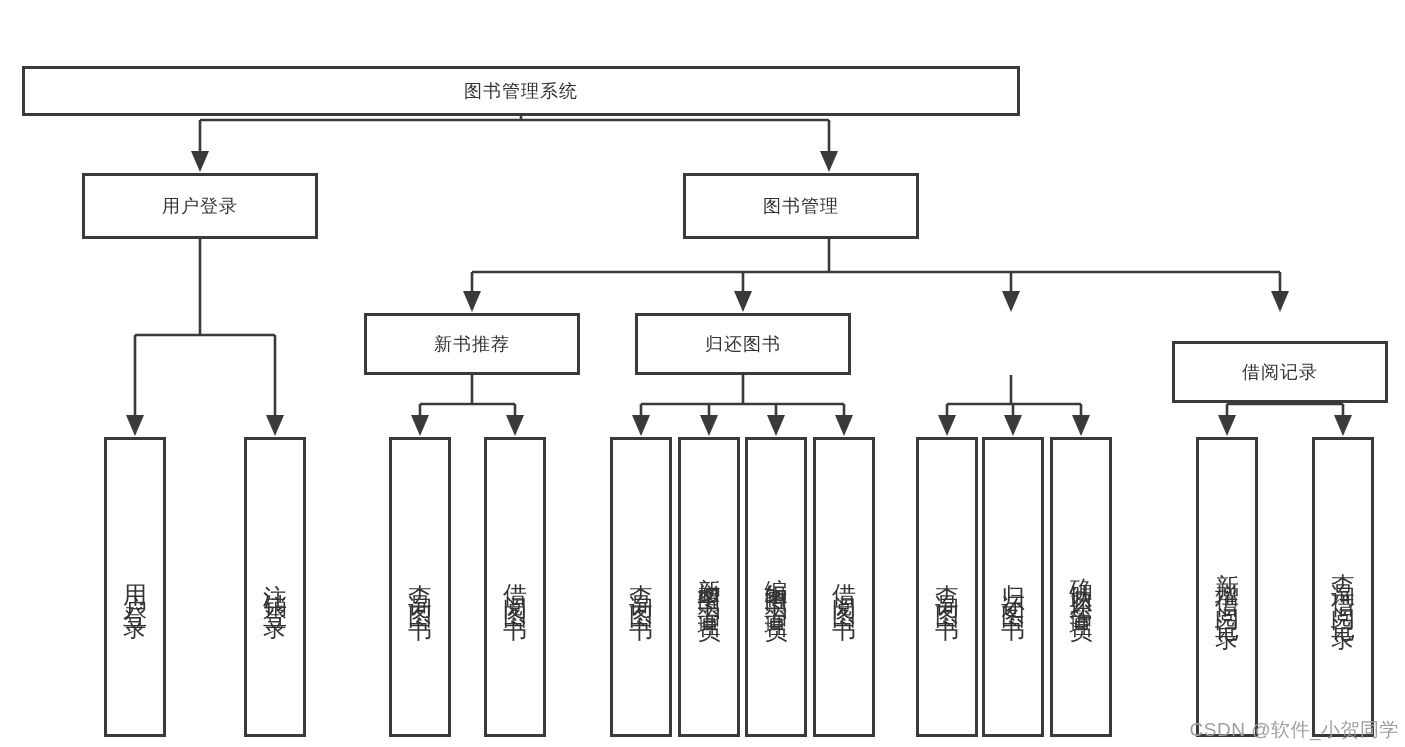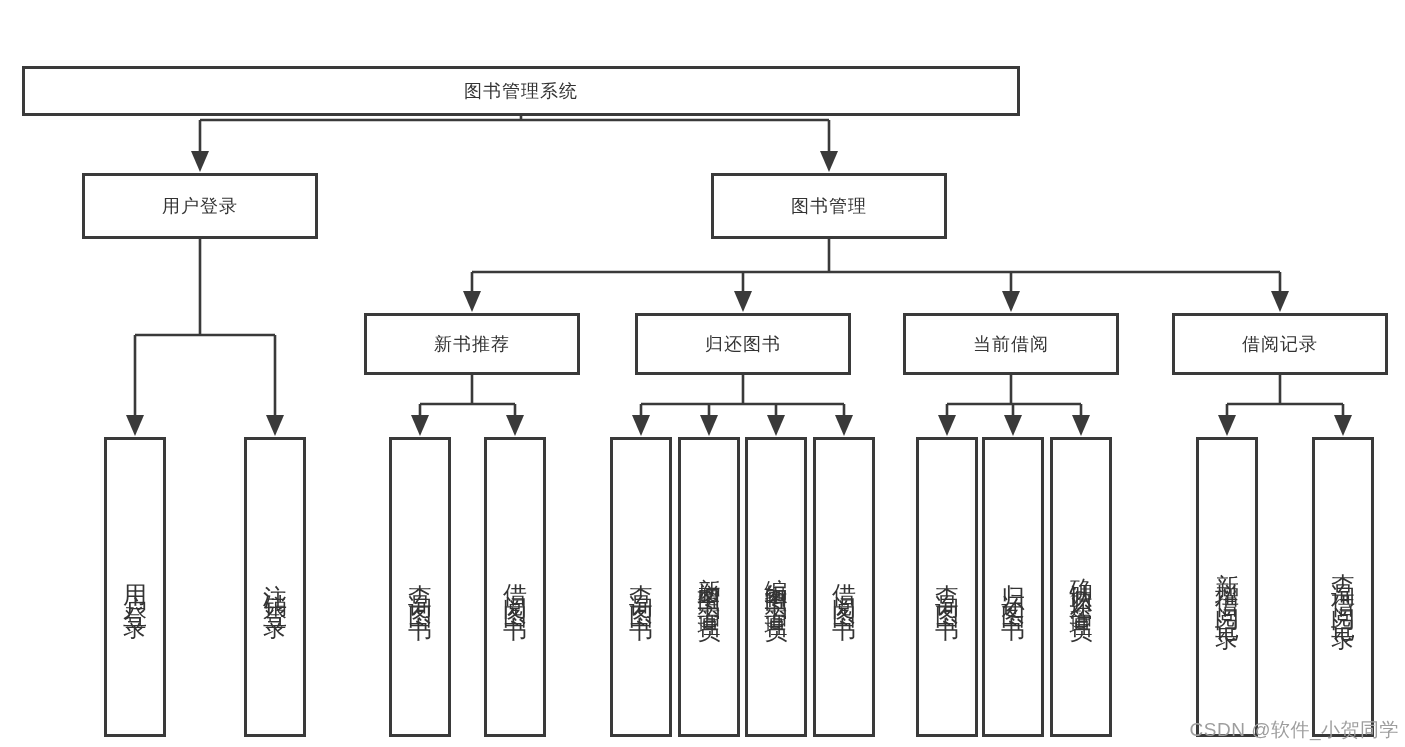--- a/index.html
+++ b/index.html
@@ -30,26 +30,26 @@
     justify-content: center;
     color: #333333;
   }
   .hbox {
     font-size: 18px;
     letter-spacing: 1px;
     white-space: nowrap;
   }
   .box-root   { left: 22px;   top: 18px;  width: 998px; height: 50px; margin-top: 48px; }
   .box-l2a    { left: 82px;   top: 173px; width: 236px; height: 66px; }
-  .box-l2b    { left: 711px;  top: 173px; width: 236px; height: 66px; }
+  .box-l2b    { left: 683px;  top: 173px; width: 236px; height: 66px; }
   .box-l3     { top: 313px; width: 216px; height: 62px; }
   .box-l3-0   { left: 364px; text-align: center; }
   .box-l3-1   { left: 635px; }
   .box-l3-2   { left: 903px; }
-  .box-l3-3   { left: 1172px; }
+  .box-l3-3   { left: 1172px; margin-top: 28px; }
   .leaf {
     top: 437px;
     width: 62px;
     height: 300px;
   }
   .leaf .vtext {
     writing-mode: vertical-rl;
     text-orientation: mixed;
     font-size: 24px;
     letter-spacing: 11px;
@@ -136,23 +136,20 @@
   <div class="box hbox box-l2b">
     <span>图书管理</span>
   </div>
 
   <div class="box hbox box-l3 box-l3-0">
     <span>新书推荐</span>
   </div>
   <div class="box hbox box-l3 box-l3-1">
     <span>归还图书</span>
   </div>
-  <div class="box hbox box-l3 box-l3-2">
-    <span>当前借阅</span>
-  </div>
   <div class="box hbox box-l3 box-l3-3">
     <span>借阅记录</span>
   </div>
 
   <div class="box leaf lf-0-0">
     <span class="vtext">用户登录</span>
   </div>
   <div class="box leaf lf-0-1">
     <span class="vtext">注销登录</span>
   </div>

